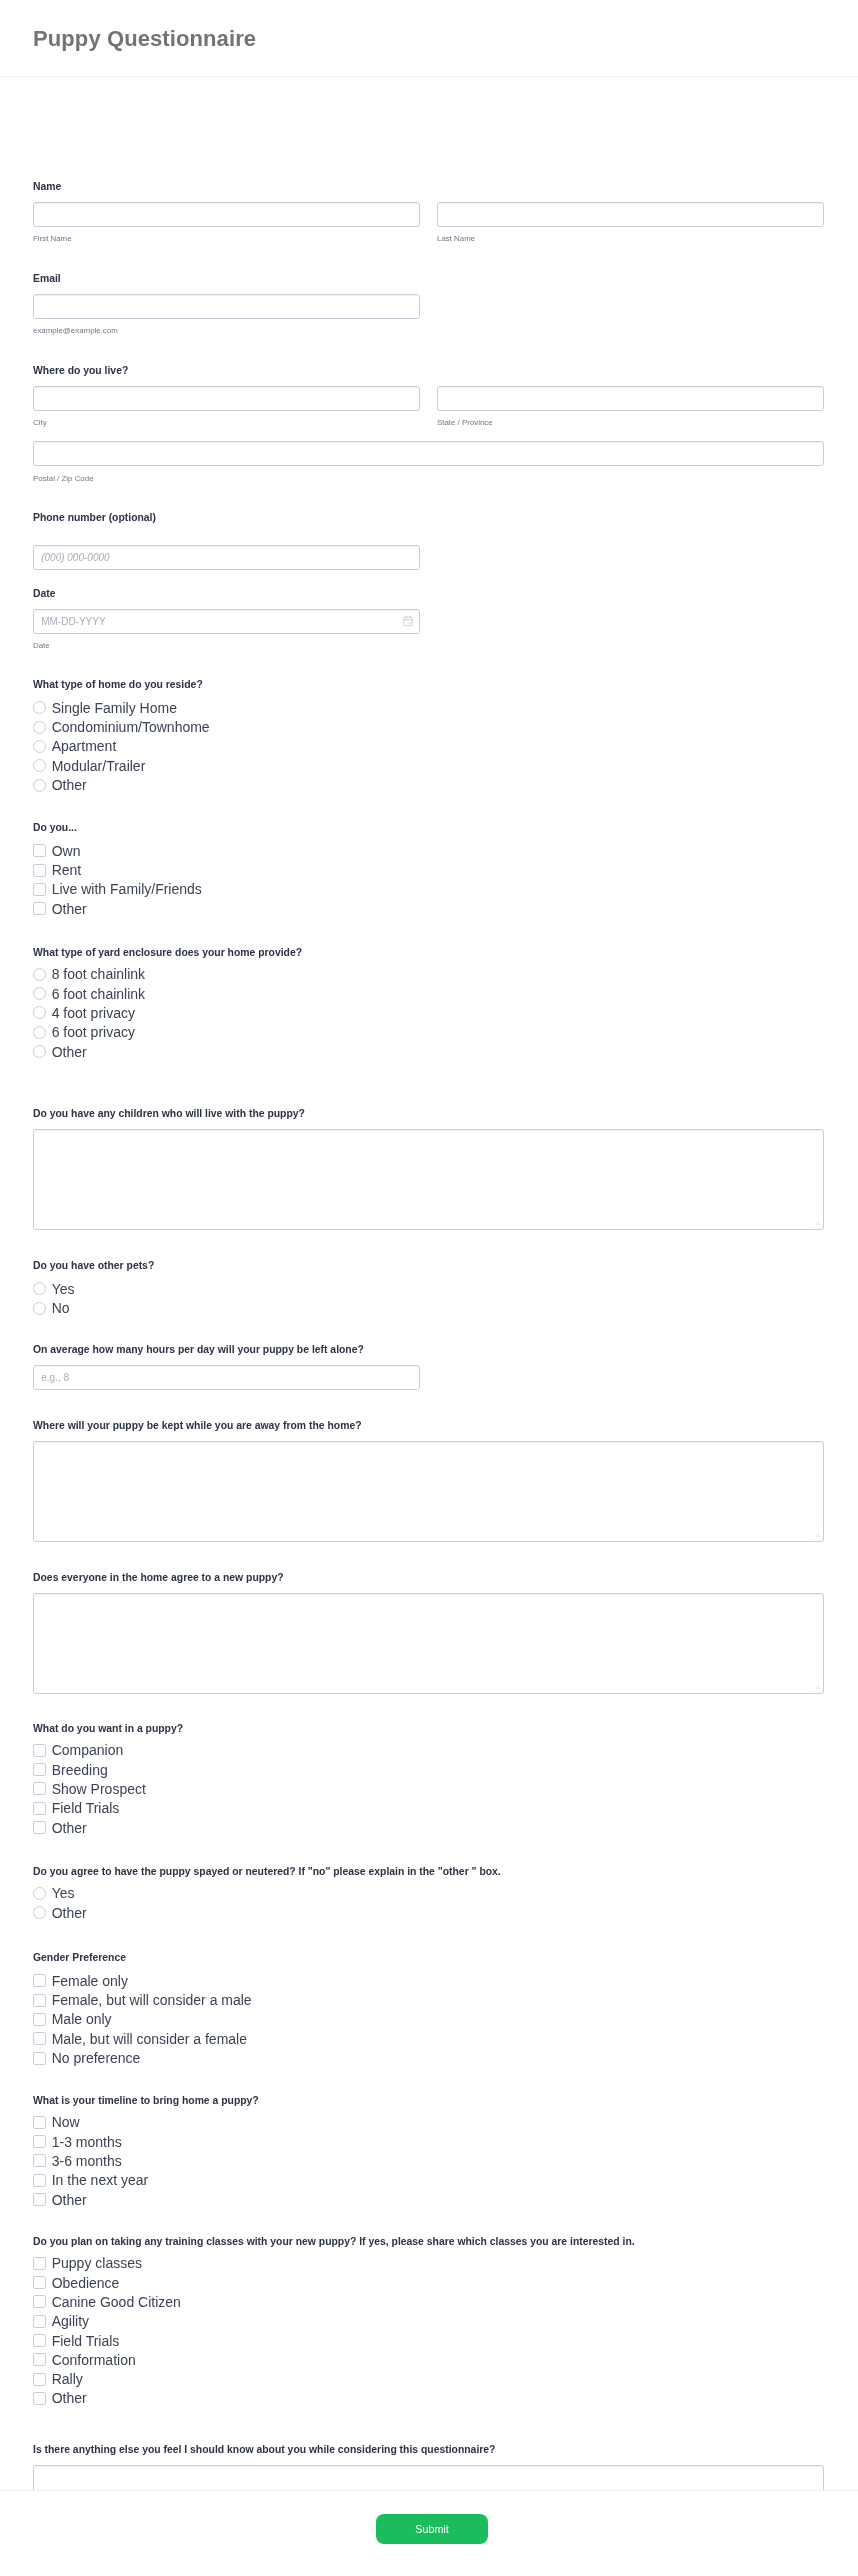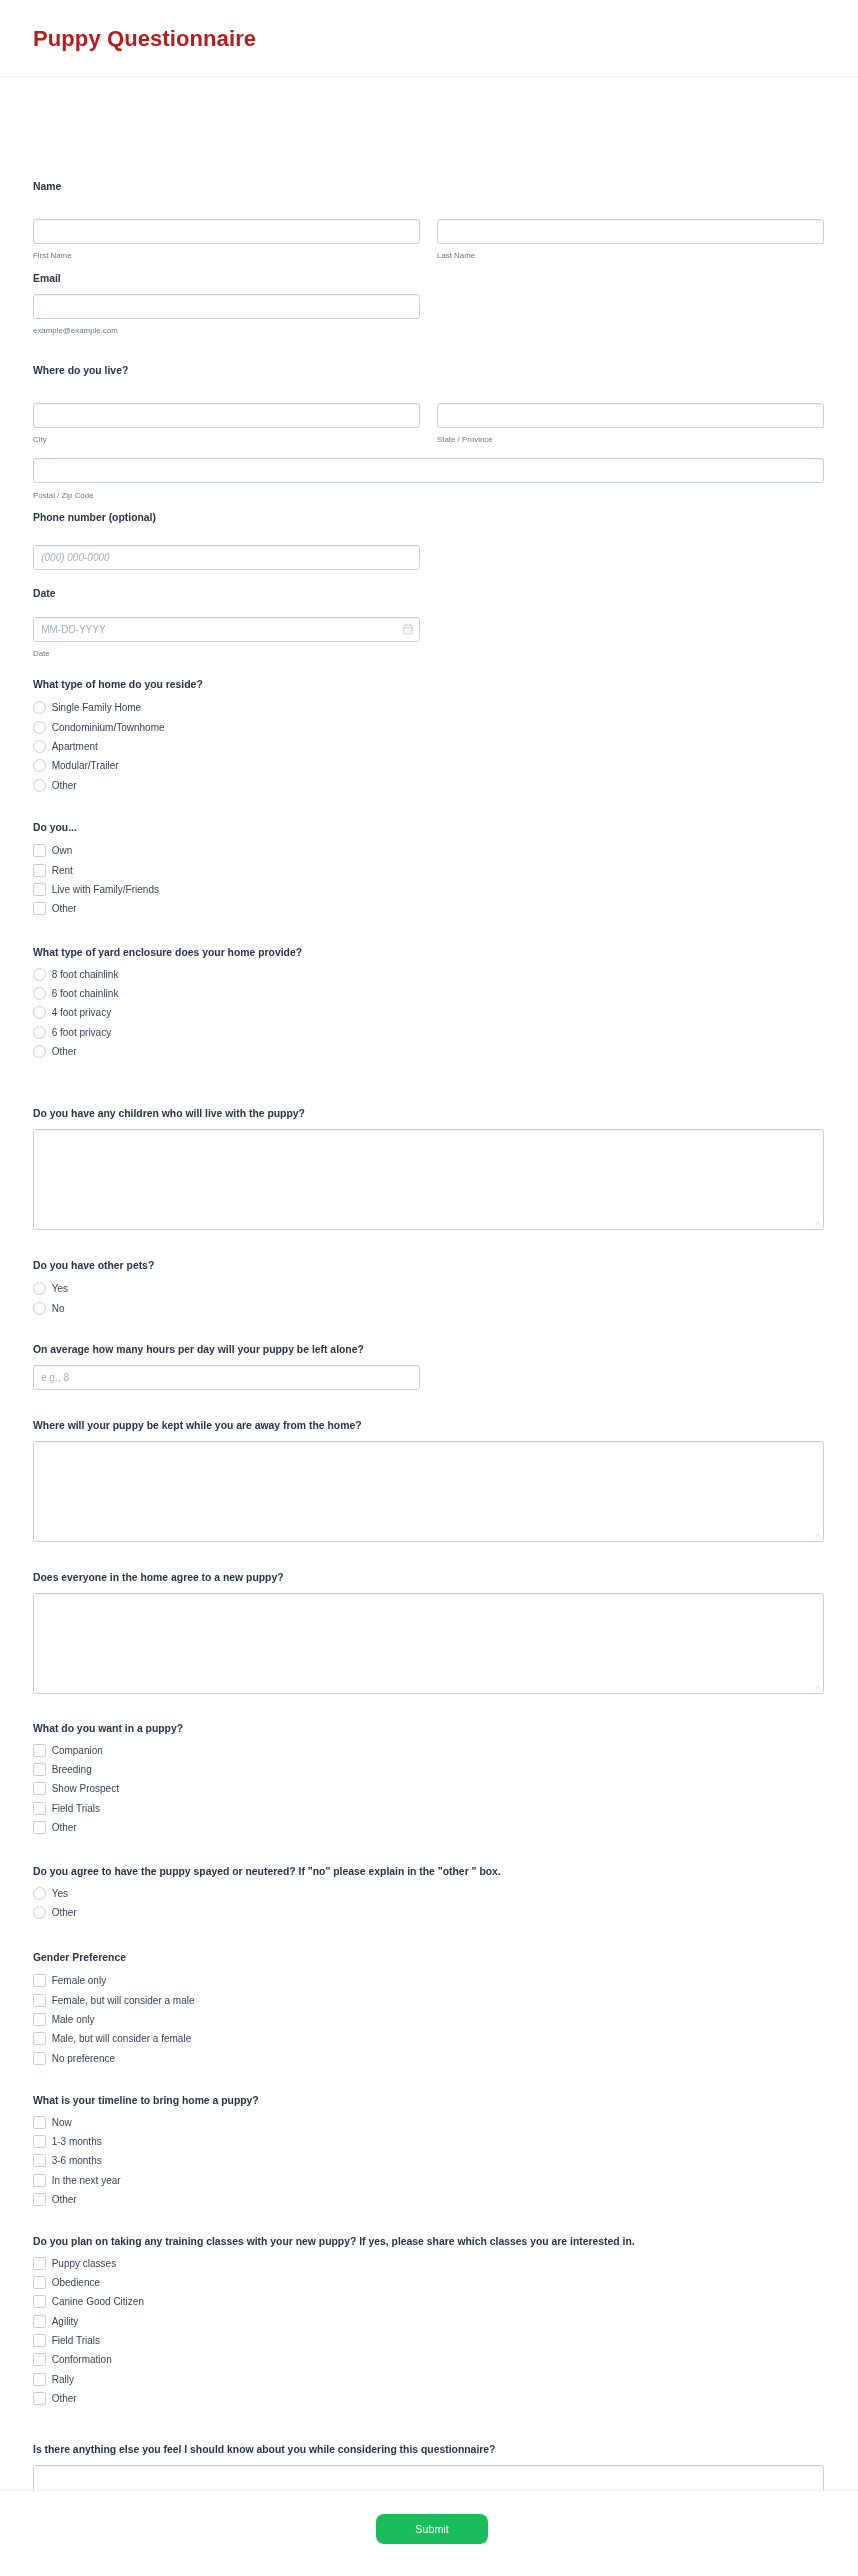--- a/index.html
+++ b/index.html
@@ -1,33 +1,33 @@
 <!DOCTYPE html>
 <html style="font-size:11.4px"><head>
 <meta charset="utf-8">
 <style>
   * { box-sizing: border-box; margin: 0; padding: 0; }
   html, body { width: 858px; background: #ffffff; }
   body { font-family: "Liberation Sans", "DejaVu Sans", sans-serif; color: #2c3345; height: 2576px; position: relative; overflow: hidden; }
   .header { height: 77px; border-bottom: 1.4px solid #eceef2; padding: 26px 33px 0 33px; background: #fff; }
-  .header h1 { font-size: 22px; font-weight: 600; color: #b91c1c; letter-spacing: 0.1px; }
+  .header h1 { font-size: 22px; font-weight: 600; color: #737373; letter-spacing: 0.1px; }
   .form { position: relative; padding: 0 33px; }
   .q { position: absolute; left: 33px; right: 34px; }
   .label { font-size: 10.4px; font-weight: 600; color: #2c3345; line-height: 13px; }
-  .input { display: block; height: 25px; border: 0.7px solid #c8cdd9; border-radius: 2.9px; background: #fff; box-shadow: inset 0 0.7px 0 #eef0f4; font-family: "Liberation Sans", sans-serif; font-size: 10px; color: #2c3345; padding: 0 7.2px; outline: none; margin-top: 17px; }
+  .input { display: block; height: 25px; border: 0.7px solid #c8cdd9; border-radius: 2.9px; background: #fff; box-shadow: inset 0 0.7px 0 #eef0f4; font-family: "Liberation Sans", sans-serif; font-size: 10px; color: #2c3345; padding: 0 7.2px; outline: none; }
   .input::placeholder { color: #a8adb9; }
   .sublabel { font-size: 7.9px; color: #6f7686; margin-top: 7.2px; line-height: 9.3px; }
   .row { display: flex; gap: 17px; }
   .col { flex: 1; }
   .half { width: 387px; }
   .full { width: 791px; }
   .textarea { display: block; width: 791px; height: 101px; border: 0.7px solid #c8cdd9; border-radius: 2.9px; background: #fff; resize: none; position: relative; box-shadow: inset 0 0.7px 0 #eef0f4; }
   .resize-grip { position: absolute; right: 2.9px; bottom: 2.9px; width: 5.7px; height: 5.7px; }
   .opts { margin-top: 8.6px; }
-  .opt { display: flex; align-items: center; height: 19.3px; font-size: 10px; color: #3b4254; cursor: pointer; }
+  .opt { display: flex; align-items: center; height: 19.3px; font-size: 14px; color: #3b4254; cursor: pointer; }
   .radio { width: 13px; height: 13px; border: 1.1px solid #c8cdd9; border-radius: 50%; margin-right: 5.7px; background: #fff; flex: none; }
   .check { width: 13px; height: 13px; border: 1.1px solid #c8cdd9; border-radius: 2.1px; margin-right: 5.7px; background: #fff; flex: none; }
   .date-wrap { position: relative; width: 387px; }
   .date-icon { position: absolute; right: 7.2px; top: 6.4px; width: 10px; height: 11.4px; }
   .footer { position: absolute; left: 0; top: 2490px; width: 858px; height: 86px; border-top: 1.4px solid #eceef2; background: #fff; }
   .submit { position: absolute; left: 376px; top: 23px; width: 112px; height: 30px; background: #1bbc5c; border: none; border-radius: 8px; color: #fff; font-family: "Liberation Sans", sans-serif; font-size: 10.7px; font-weight: 500; cursor: pointer; }
 </style>
 </head>
 <body>
 

